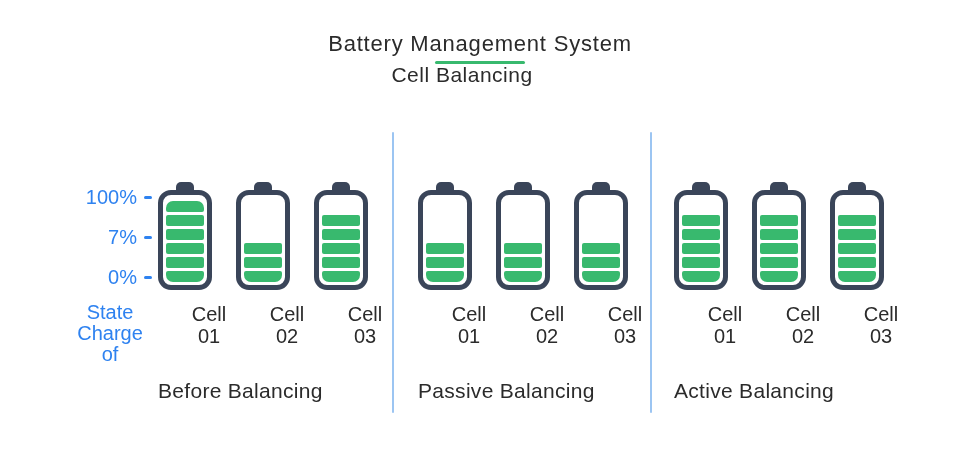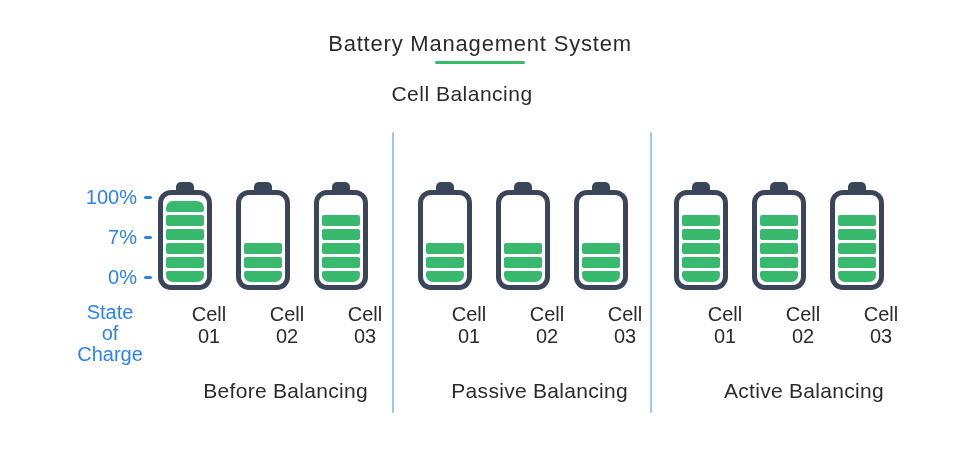--- a/index.html
+++ b/index.html
@@ -10,21 +10,21 @@
   }
   .title {
     position:absolute; top:31px; left:0; width:960px; text-align:center;
     font-size:22px; letter-spacing:0.8px; color:var(--text);
   }
   .title-underline {
     position:absolute; top:61px; left:435px; width:90px; height:3px;
     background:var(--green); border-radius:2px;
   }
   .subtitle {
-    position:absolute; top:82px; left:0; width:924px; text-align:center;
+    position:absolute; top:63px; left:0; width:924px; text-align:center;
     font-size:21px; letter-spacing:0.5px; color:var(--text);
   }
   .divider {
     position:absolute; top:132px; width:2px; height:281px;
     background:var(--divider); border-radius:1px;
   }
   .axis-tick {
     position:absolute; left:0; width:152px; height:20px;
     display:flex; align-items:center; justify-content:flex-end; gap:7px;
   }
@@ -47,21 +47,21 @@
     border:5px solid var(--navy); border-radius:13px; background:#ffffff;
     display:flex; flex-direction:column-reverse; padding:3px; gap:3px;
   }
   .bar { flex:none; height:11px; background:var(--green); border-radius:2px; }
   .bar.bottom { border-radius:2px 2px 7px 7px; }
   .bar.top-full { border-radius:7px 7px 2px 2px; }
   .cell-label {
     margin-top:13px; text-align:center; font-size:20px; line-height:22px; color:var(--text);margin-left:48px;
   }
   .group-label {
-    margin-top:32px; text-align:right; font-size:21px; letter-spacing:0.3px; color:var(--text);
+    margin-top:32px; text-align:left; font-size:21px; letter-spacing:0.3px; color:var(--text);
   }
 </style>
 </head>
 <body>
 
 <div class="stage" style="--green: #38B96E; --navy: #3A4559; --blue: #2E82F0; --divider: #9CC5F2; --text: #2B2B2B;">
 
   <div class="title">Battery Management System</div>
   <div class="title-underline"></div>
   <div class="subtitle">Cell Balancing</div>
@@ -77,22 +77,22 @@
     <span class="tick-text">7%</span>
     <span class="tick-dash"></span>
   </div>
   <div class="axis-tick" style="top:267px">
     <span class="tick-text">0%</span>
     <span class="tick-dash"></span>
   </div>
 
   <div class="axis-label">
     <div>State</div>
+    <div>Charge</div>
     <div>of</div>
-    <div>Charge</div>
   </div>
 
   <div class="group" style="left:158px">
     <div class="cells">
         <div class="cell-col">
           <div class="battery">
             <div class="battery-cap"></div>
             <div class="battery-body">
               <div class="bar bottom"></div>
               <div class="bar"></div>

